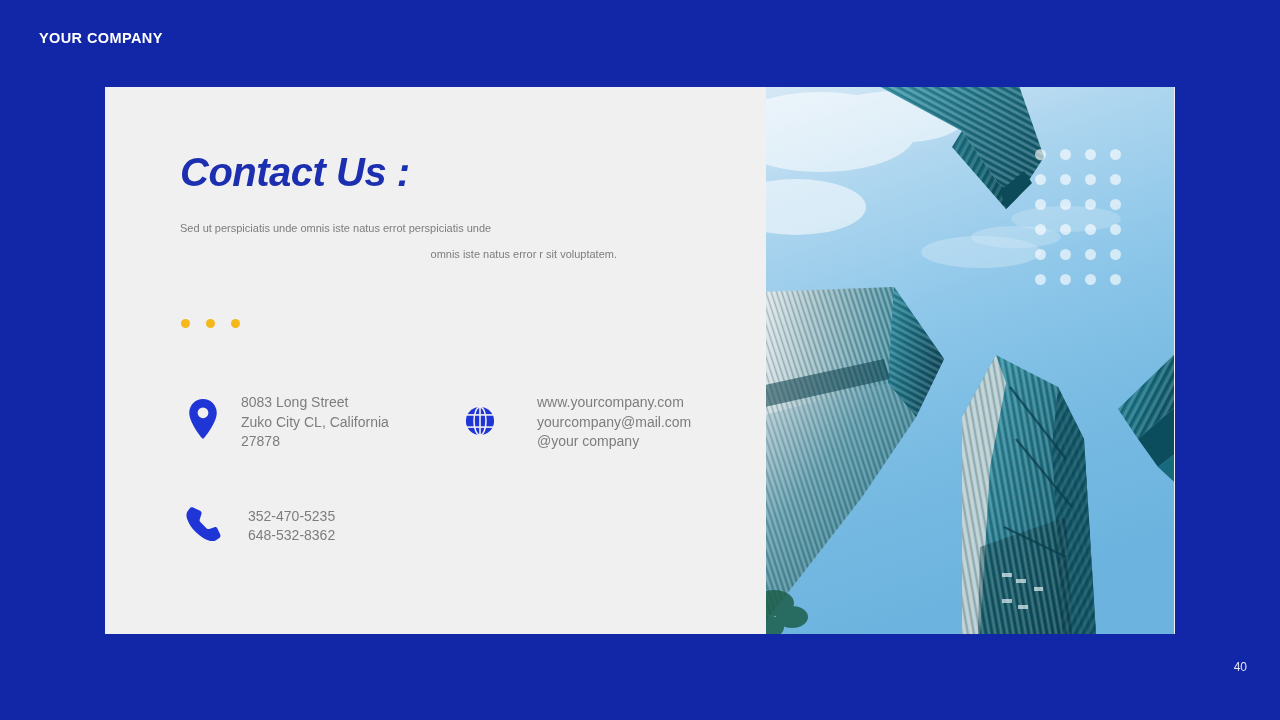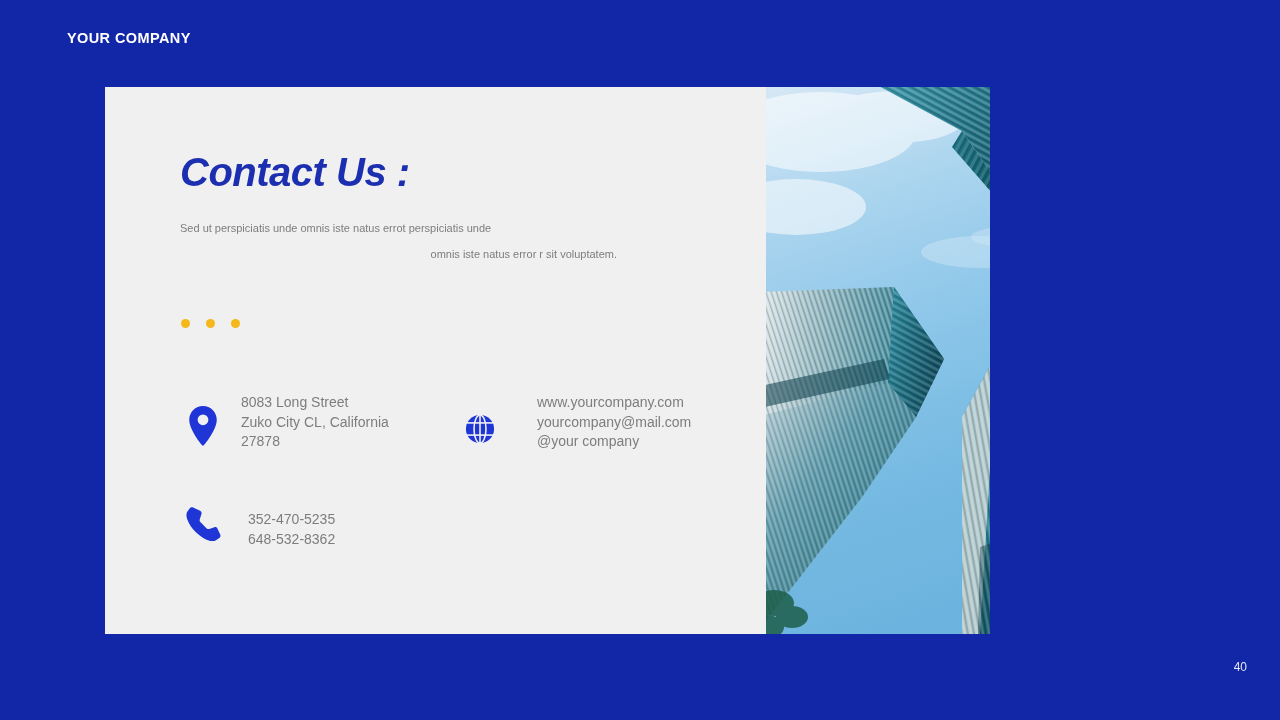--- a/index.html
+++ b/index.html
@@ -25,39 +25,38 @@
   
   .brand {
     position: absolute;
     left: 39px;
     top: 31px;
     font-size: 14.5px;
     font-weight: bold;
     letter-spacing: 0.4px;
     color: #ffffff;
     line-height: 1;
-    margin-left: 28px;
   }
 
   
   .page-number {
     position: absolute;
     right: 33px;
     top: 661px;
     font-size: 12px;
     color: #e3e6f5;
     line-height: 1;
   }
 
   
   .card {
     position: absolute;
     left: 105px;
     top: 87px;
-    width: 885px;
+    width: 1070px;
     height: 547px;
     background: #f0f0f0;
     overflow: hidden;
   }
 
   .card-left {
     position: absolute;
     left: 0;
     top: 0;
     width: 661px;
@@ -103,21 +102,21 @@
     width: 9px;
     height: 9px;
     border-radius: 50%;
     background: #f5b81a;
   }
 
   
   .contact-block {
     position: absolute;
     display: flex;
-    align-items: flex-end;
+    align-items: center;
   }
   .cb-address { left: 72px;  top: 303px; }
   .cb-web     { left: 352px; top: 303px; }
   .cb-phone   { left: 72px;  top: 410px; }
 
   .ci {
     flex: 0 0 auto;
     display: flex;
     align-items: center;
     justify-content: center;

